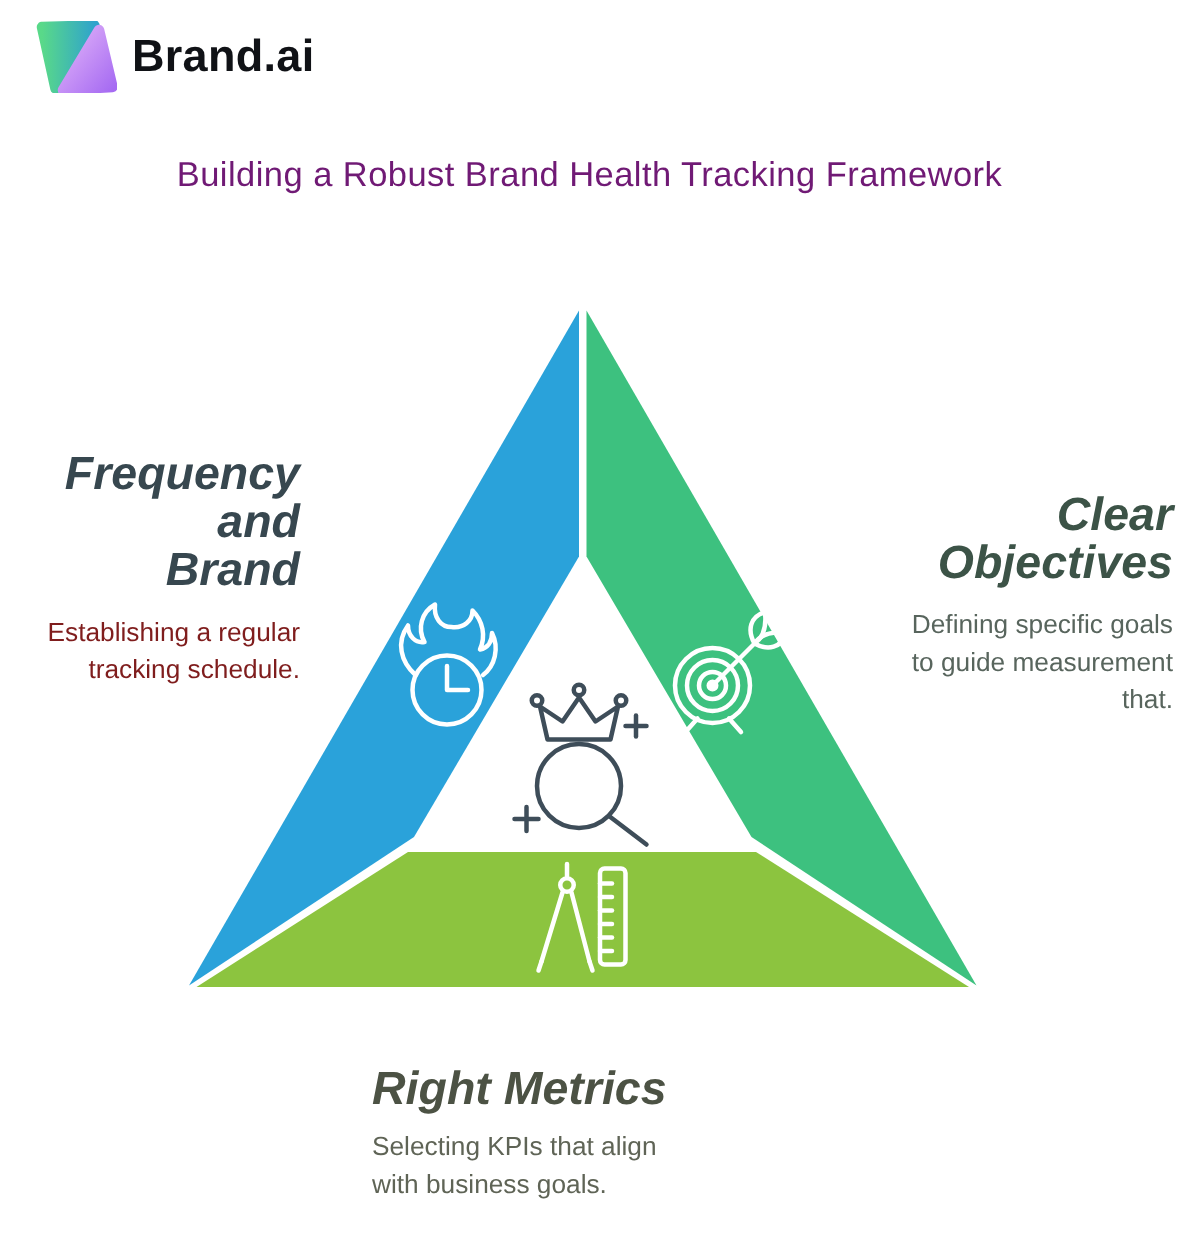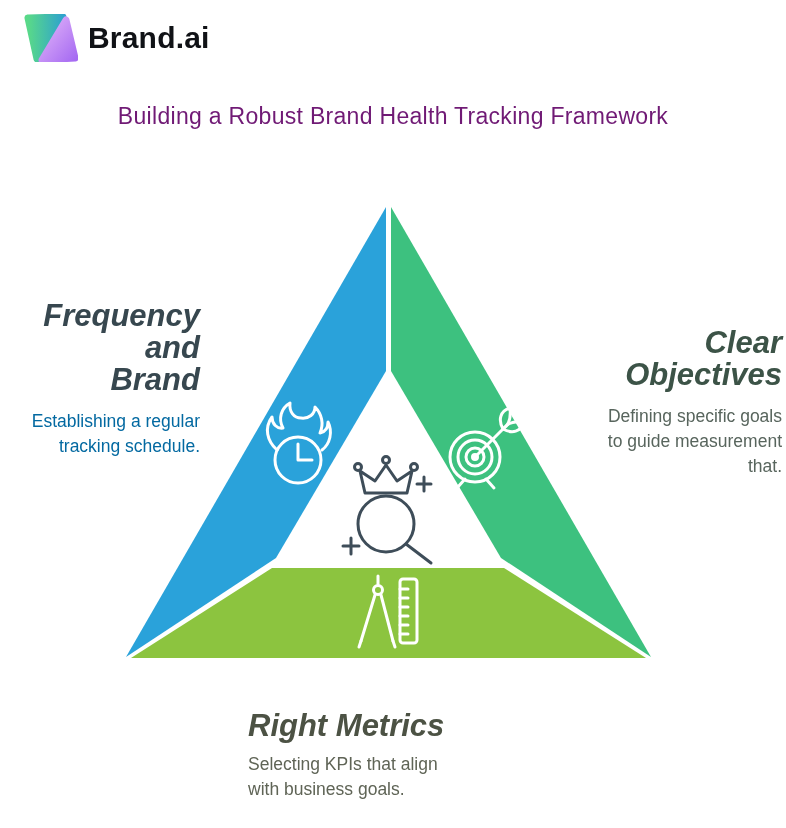--- a/index.html
+++ b/index.html
@@ -105,21 +105,21 @@
       <line x1="351" y1="538" x2="351" y2="554"></line>
       <line x1="343" y1="546" x2="359" y2="546"></line>
     </g>
   </svg>
 
   <div class="sec sec-left">
     <div class="sec-heading" style="color: rgb(55, 71, 79);">
       <div>Frequency and</div>
       <div>Brand</div>
     </div>
-    <div class="sec-body" style="color: #0369a1;">
+    <div class="sec-body" style="color: #7f1d1d;">
       <div>Establishing a regular</div>
       <div>tracking schedule.</div>
     </div>
   </div>
 
   <div class="sec sec-right">
     <div class="sec-heading" style="color: rgb(60, 83, 71);">
       <div>Clear Objectives</div>
     </div>
     <div class="sec-body" style="color: rgb(88, 101, 93);">

